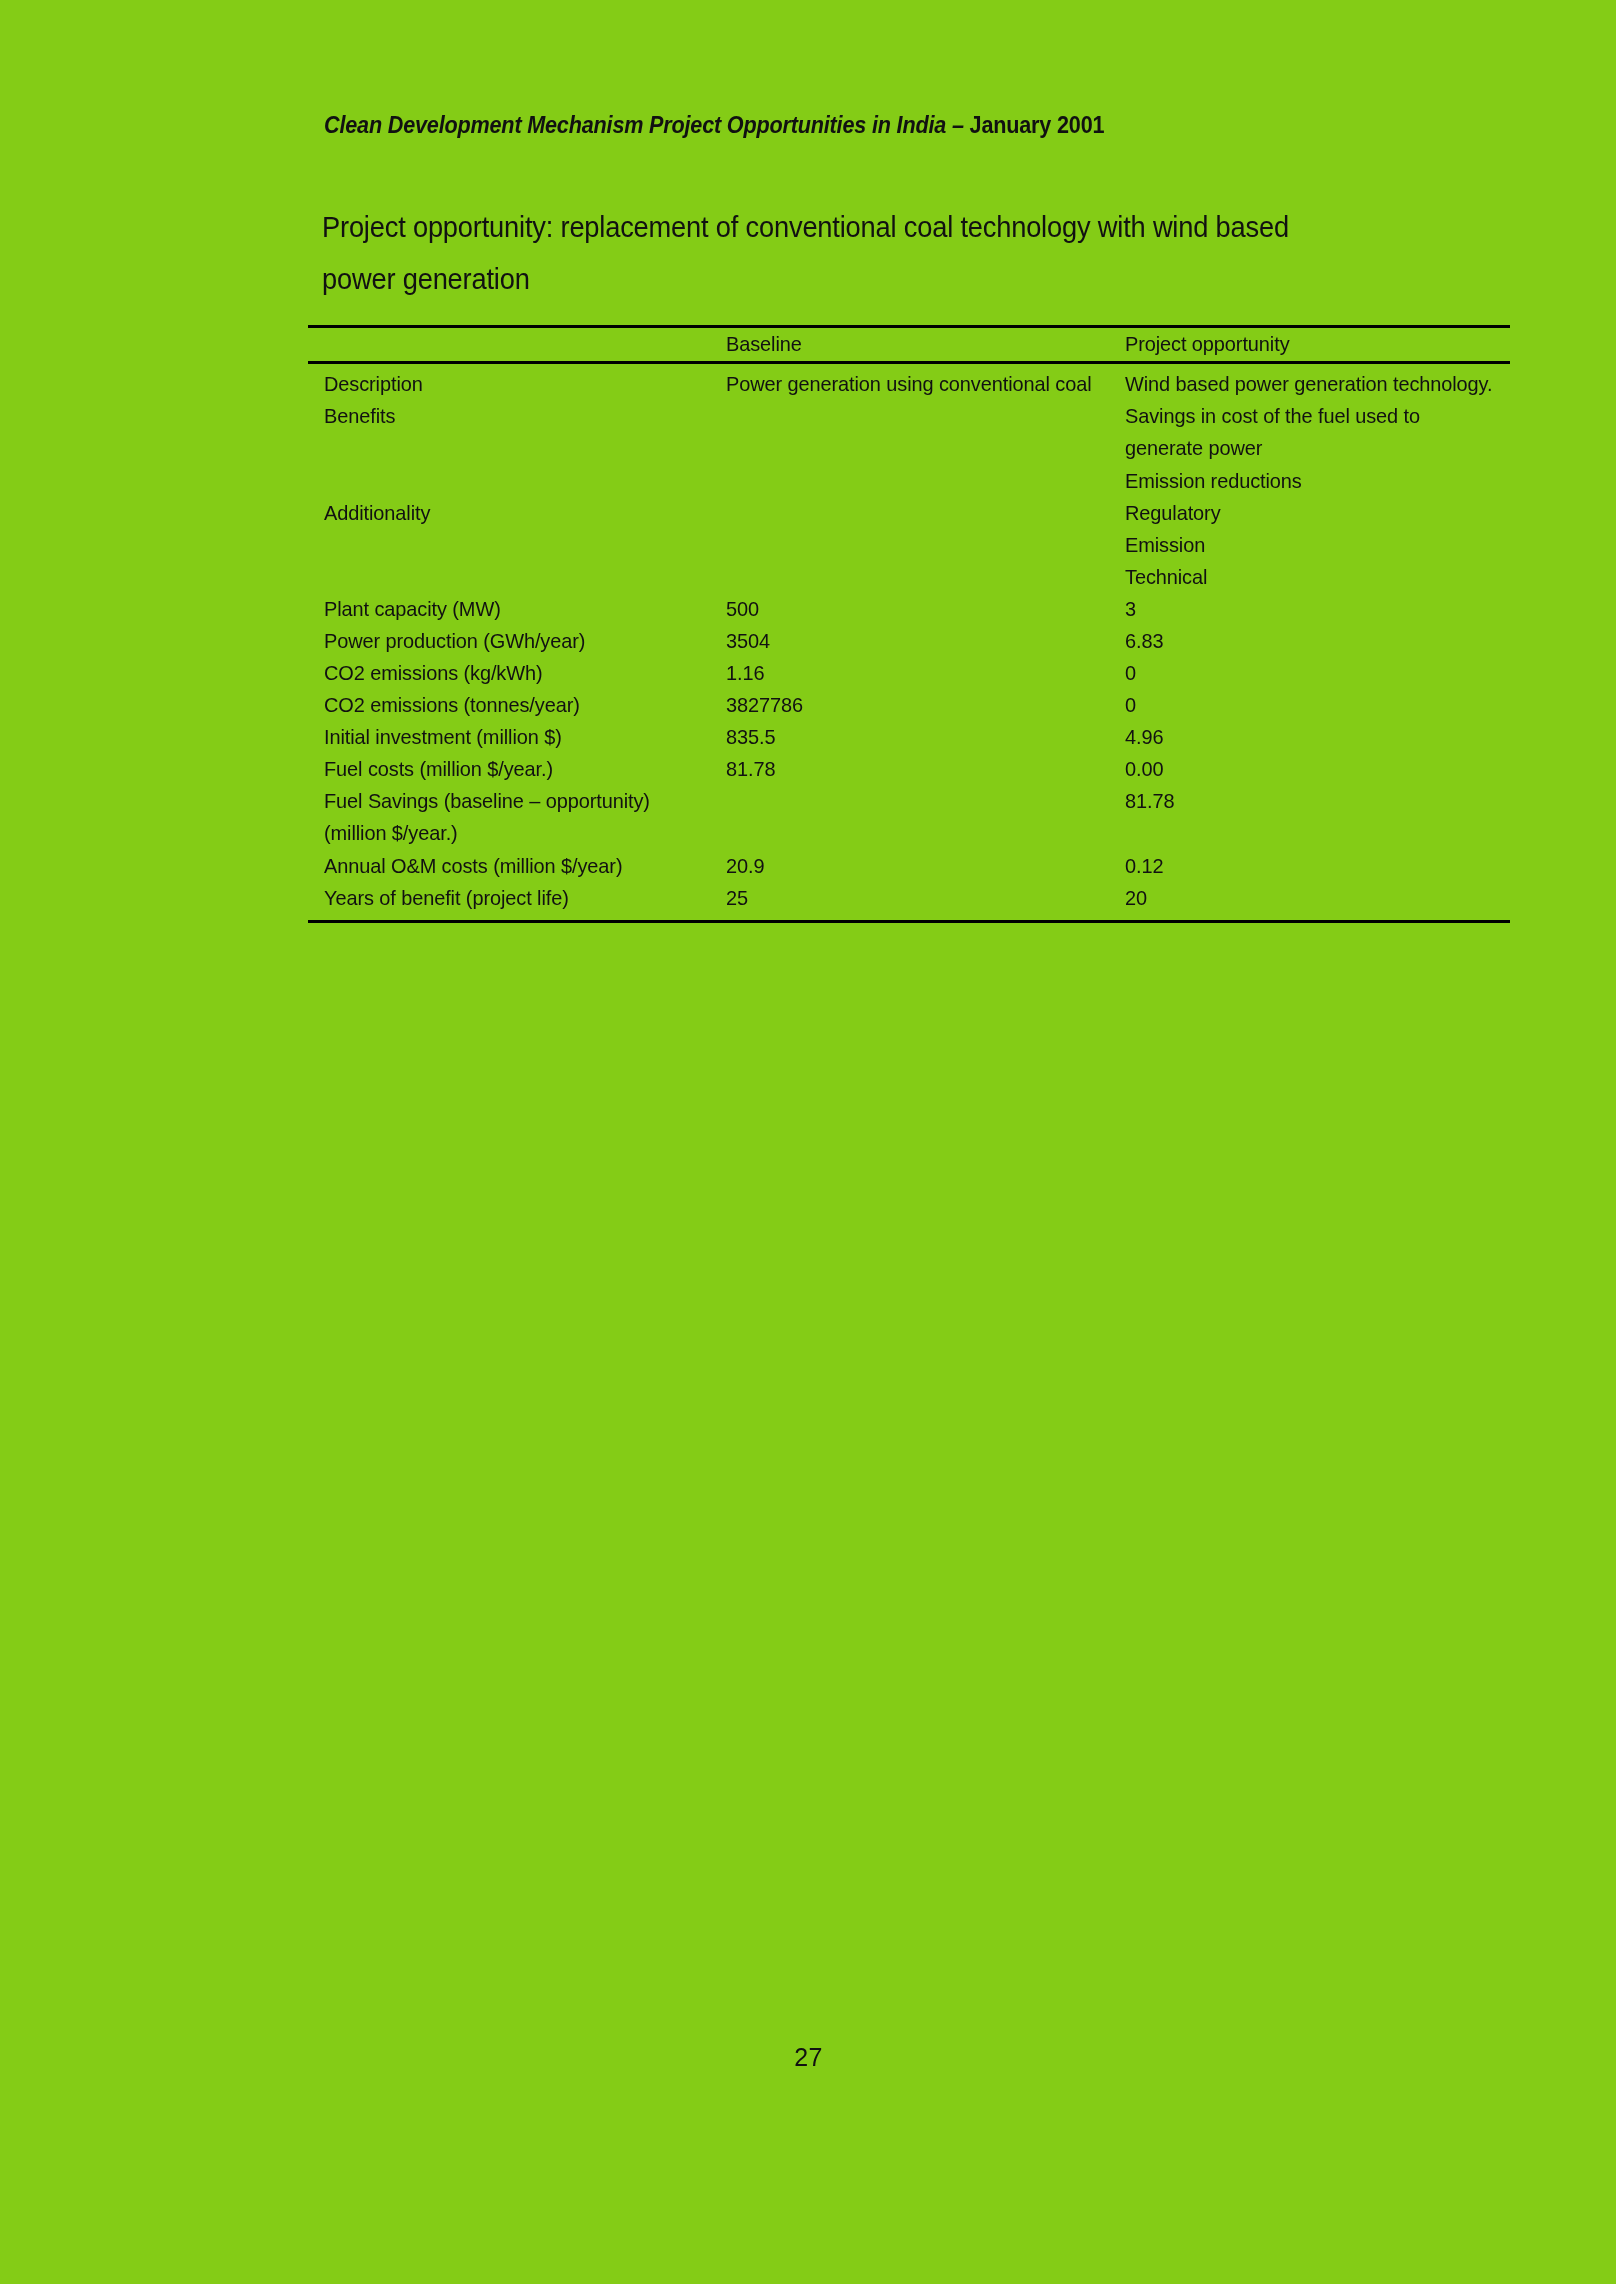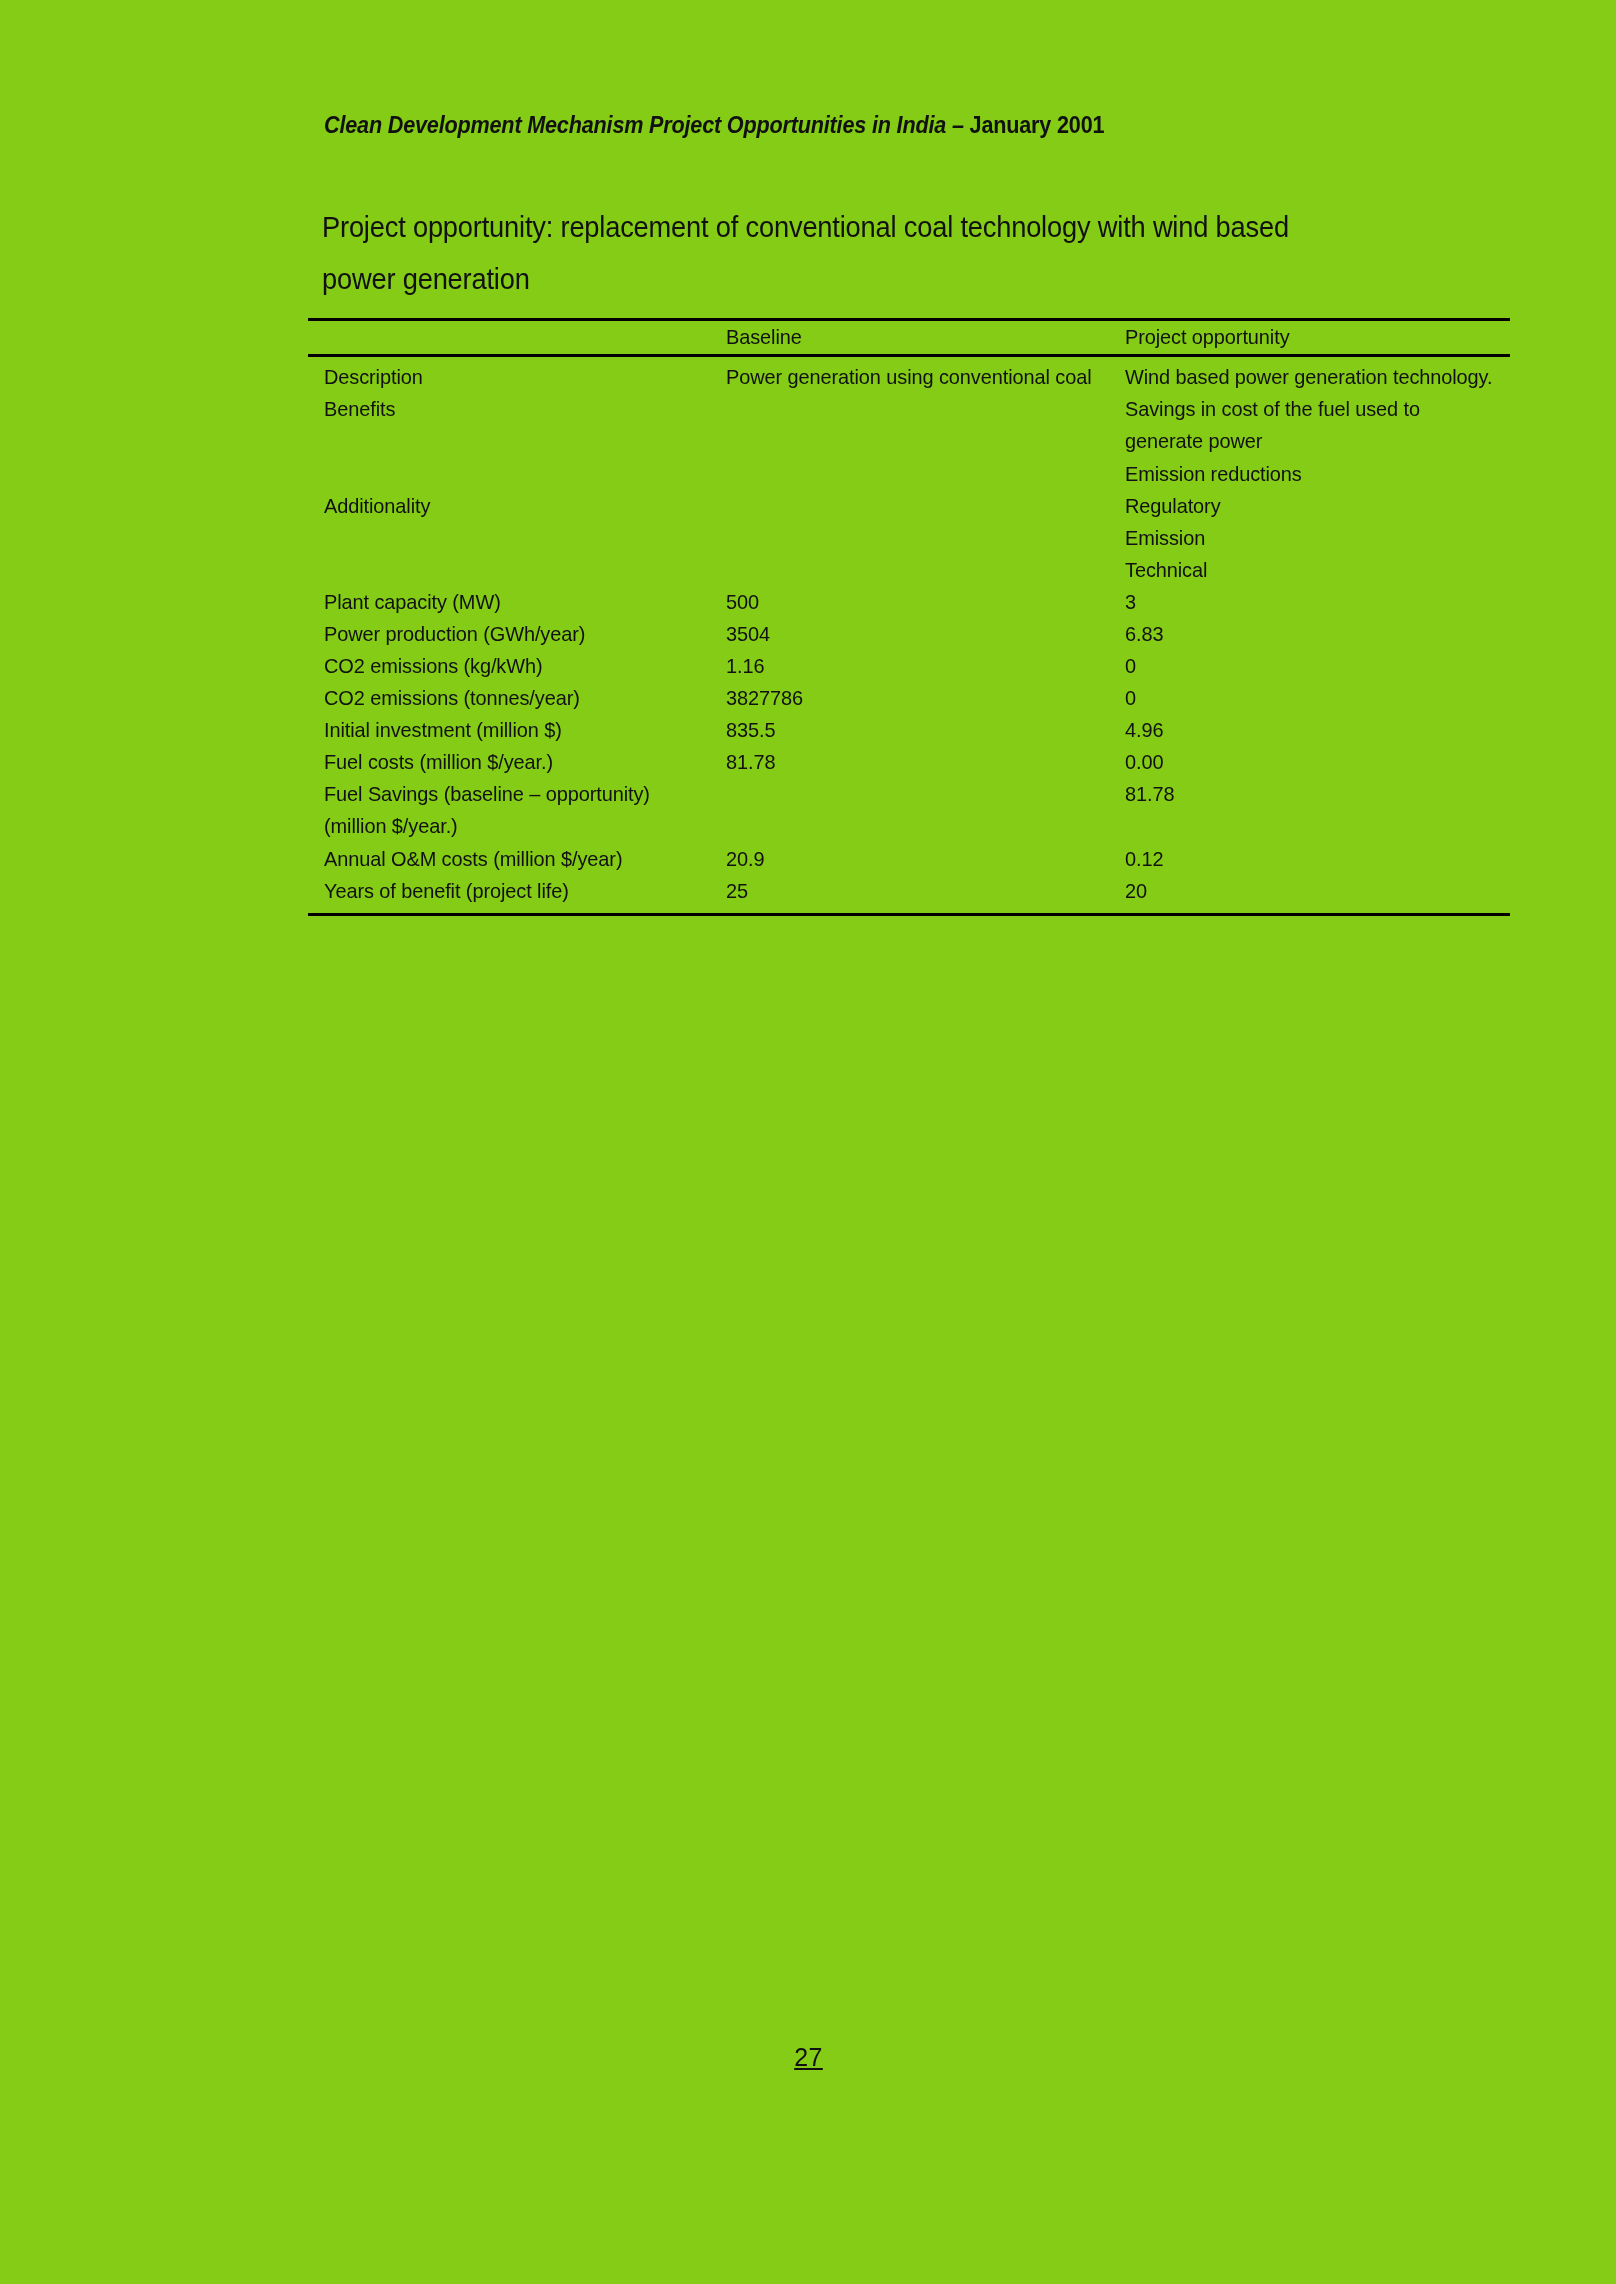--- a/index.html
+++ b/index.html
@@ -52,21 +52,21 @@
     font-weight: 400;
     letter-spacing: -0.2px;
     transform: scaleX(0.94);
     transform-origin: left top;
   }
 
   
   .table-wrap {
     position: absolute;
     left: 308px;
-    top: 318px;
+    top: 325px;
     width: 1202px;
   }
 
   .rule {
     width: 100%;
     background: #000000;
   }
   .rule-top    { height: 3.2px; }
   .rule-header { height: 3.2px; }
   .rule-bottom { height: 3.2px; }
@@ -111,21 +111,20 @@
 
   
   .folio {
     position: absolute;
     left: 0;
     top: 2043px;
     width: 1617px;
     text-align: center;
     font-size: 25px;
     letter-spacing: 0.4px;
-    text-decoration: underline;
   }
 </style>
 </head>
 <body>
 
 <div class="page">
 
   <div class="running-head">
     <span>Clean Development Mechanism Project Opportunities in India</span><span> – </span><span class="rh-date">January 2001</span>
   </div>

